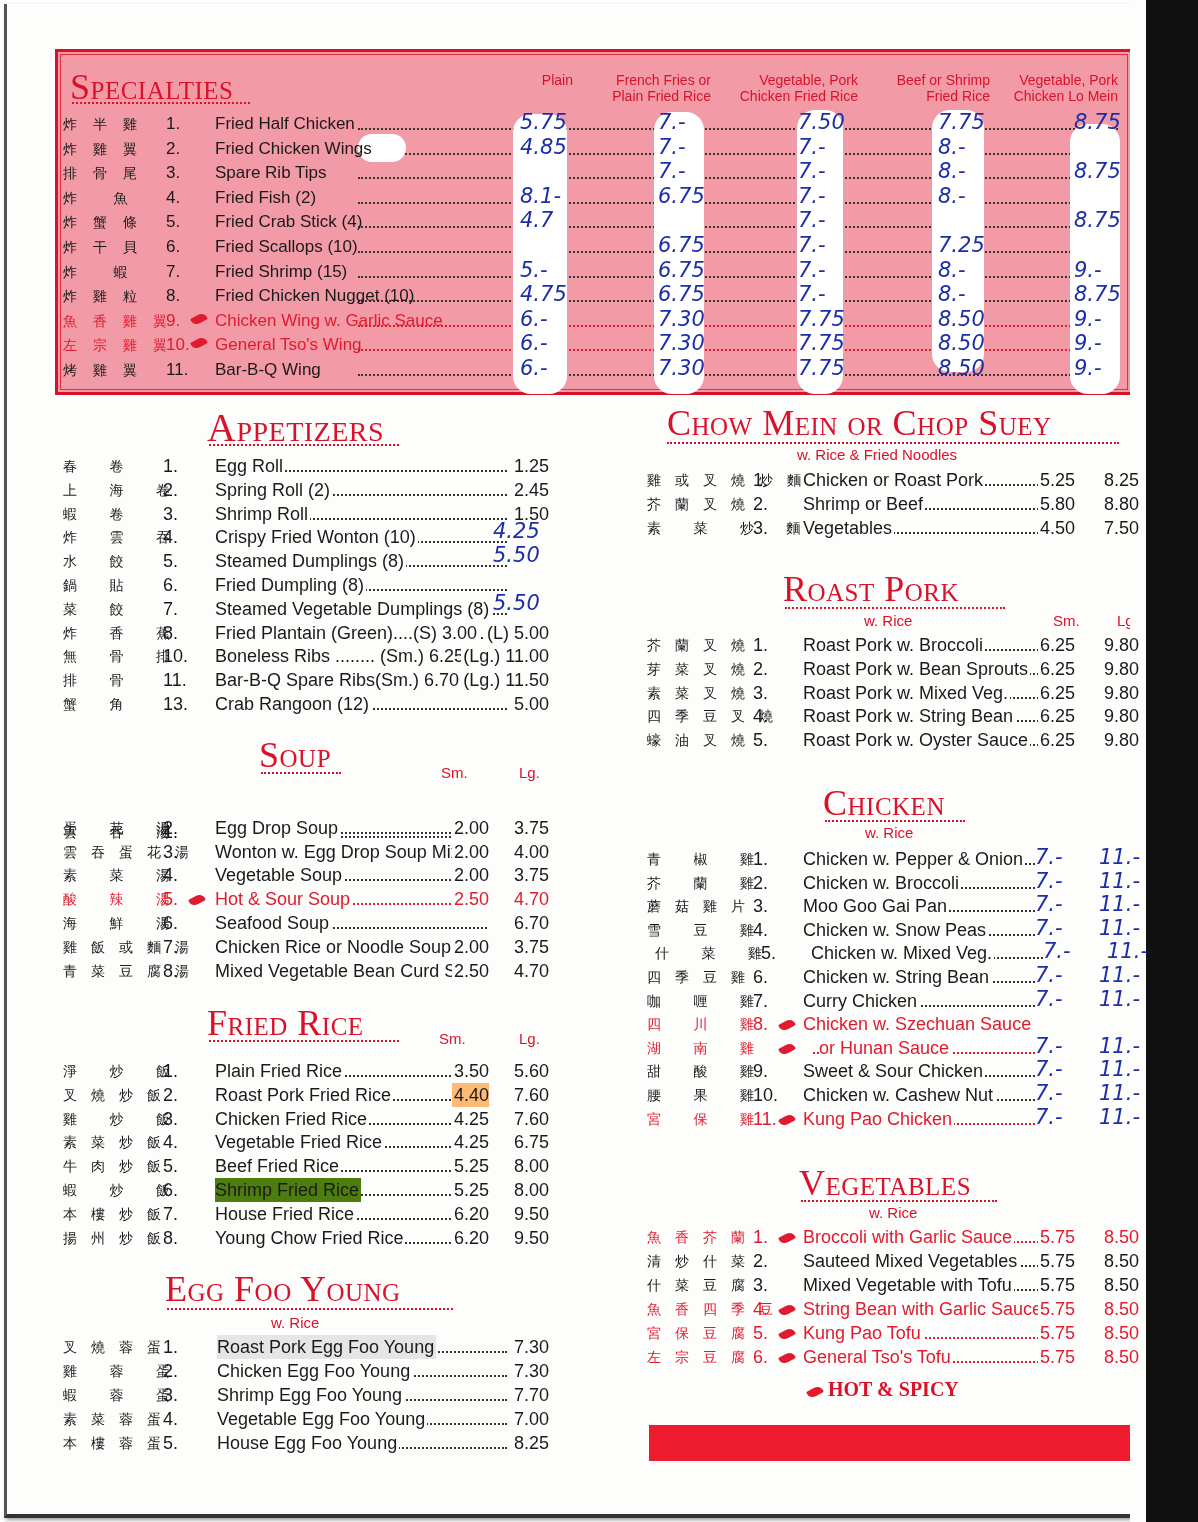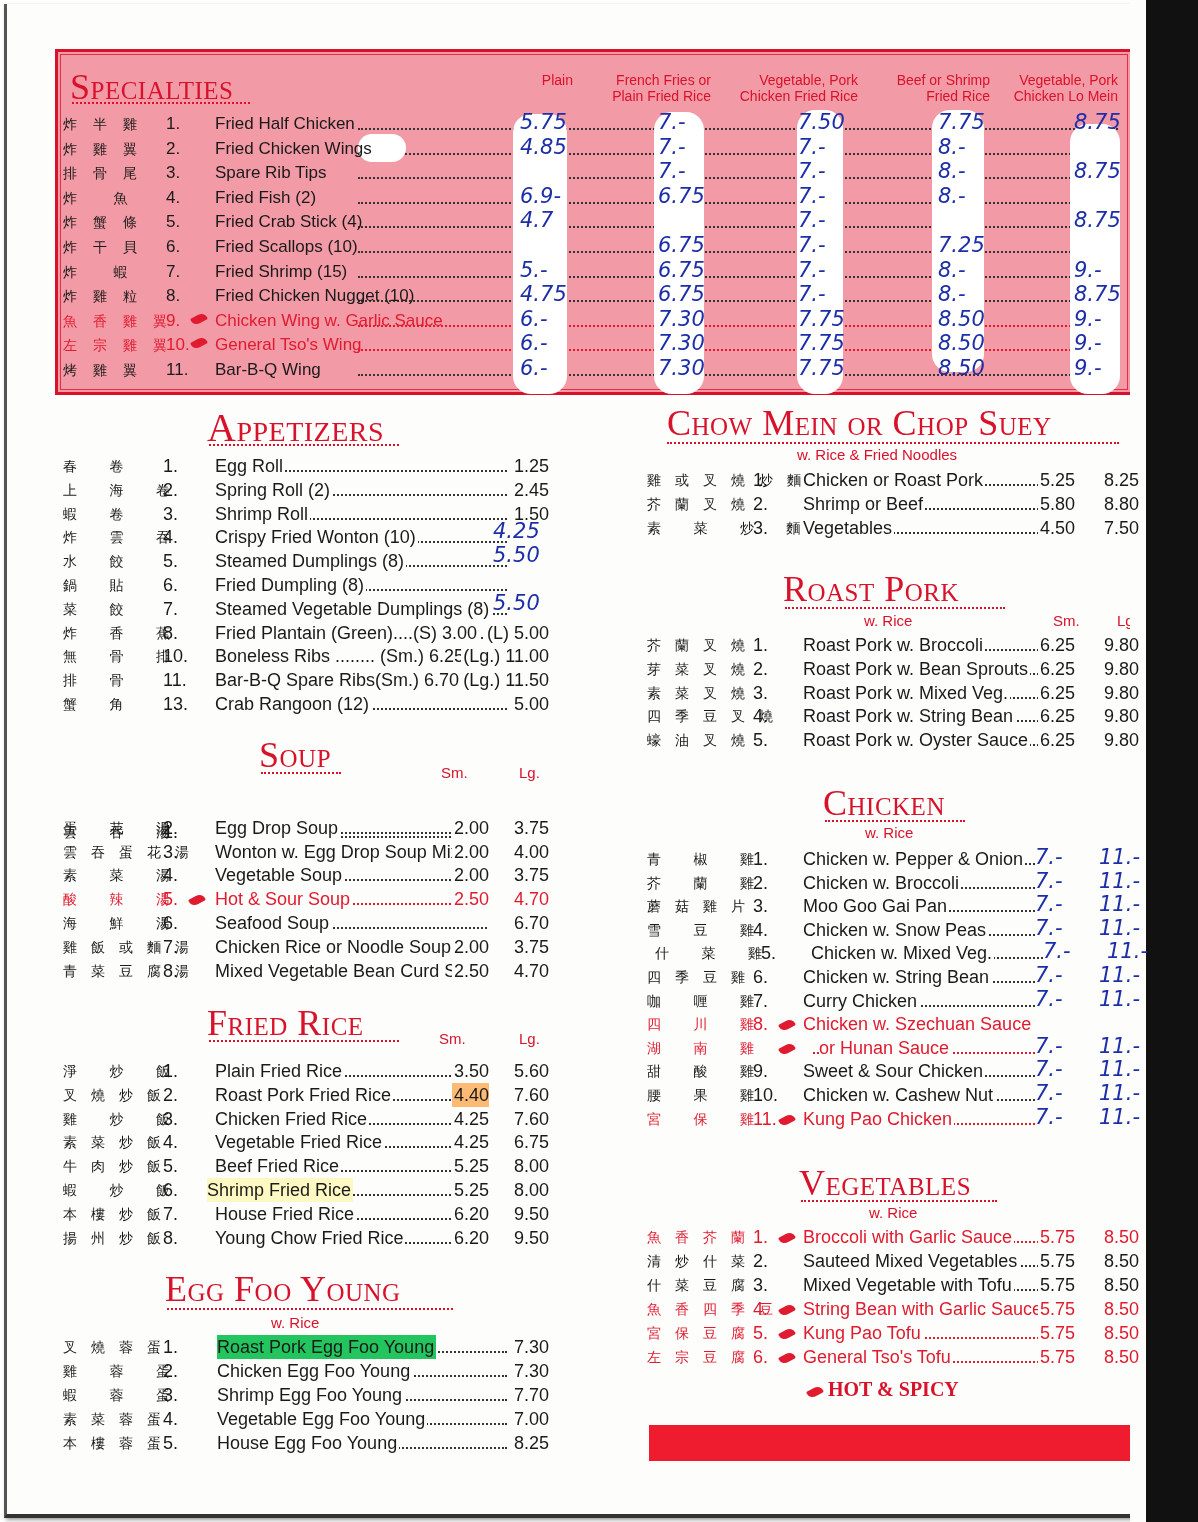--- a/index.html
+++ b/index.html
@@ -102,21 +102,21 @@
           <span class="hand" style="left: 600px; top: -2px; z-index: 2;">7.-</span>
           <span class="hand" style="left: 740px; top: -2px; z-index: 2;">7.-</span>
           <span class="hand" style="left: 880px; top: -2px; z-index: 2;">8.-</span>
           <span class="hand" style="left: 1016px; top: -2px; z-index: 2;">8.75</span>
         </div>
         <div class="spec-row" style="top: 133.8px;">
           <span class="zh" style="z-index: 2;">炸 魚</span>
           <span class="num" style="z-index: 2;">4.</span>
           <span class="name" style="z-index: 2;">Fried Fish (2)</span>
           <span class="dots" style="left: 300px; width: 760px; z-index: 0;"></span>
-          <span class="hand" style="left: 462px; top: -2px; z-index: 2;">6.9-</span>
+          <span class="hand" style="left: 462px; top: -2px; z-index: 2;">8.1-</span>
           <span class="hand" style="left: 600px; top: -2px; z-index: 2;">6.75</span>
           <span class="hand" style="left: 740px; top: -2px; z-index: 2;">7.-</span>
           <span class="hand" style="left: 880px; top: -2px; z-index: 2;">8.-</span>
         </div>
         <div class="spec-row" style="top: 158.4px;">
           <span class="zh" style="z-index: 2;">炸蟹條</span>
           <span class="num" style="z-index: 2;">5.</span>
           <span class="name" style="z-index: 2;">Fried Crab Stick (4)</span>
           <span class="dots" style="left: 300px; width: 760px; z-index: 0;"></span>
           <span class="hand" style="left: 462px; top: -2px; z-index: 2;">4.7</span>
@@ -390,21 +390,21 @@
           <span class="zh">牛肉炒飯</span>
           <span class="num" style="left: 100px;">5.</span>
           <span class="name" style="left: 152px; background: rgb(253, 253, 251); z-index: 1; padding-right: 2px;">Beef Fried Rice</span>
           <span class="dots" style="left: 162px; width: 262px;"></span>
           <span class="p1" style="right: 64px; background: rgb(253, 253, 251); z-index: 1; padding-left: 2px;">5.25</span>
           <span class="p2" style="right: 4px; background: rgb(253, 253, 251); z-index: 1; padding-left: 2px;">8.00</span>
         </div>
         <div class="row" style="left: 56px; top: 1174px; width: 490px;">
           <span class="zh">蝦 炒 飯</span>
           <span class="num" style="left: 100px;">6.</span>
-          <span class="name" style="left: 144px; background: #fef9c3; z-index: 1; padding-right: 2px;">Shrimp Fried Rice</span>
+          <span class="name" style="left: 152px; background: #4d7c0f; z-index: 1; padding-right: 2px;">Shrimp Fried Rice</span>
           <span class="dots" style="left: 162px; width: 262px;"></span>
           <span class="p1" style="right: 64px; background: rgb(253, 253, 251); z-index: 1; padding-left: 2px;">5.25</span>
           <span class="p2" style="right: 4px; background: rgb(253, 253, 251); z-index: 1; padding-left: 2px;">8.00</span>
         </div>
         <div class="row" style="left: 56px; top: 1197.8px; width: 490px;">
           <span class="zh">本樓炒飯</span>
           <span class="num" style="left: 100px;">7.</span>
           <span class="name" style="left: 152px; background: rgb(253, 253, 251); z-index: 1; padding-right: 2px;">House Fried Rice</span>
           <span class="dots" style="left: 162px; width: 262px;"></span>
           <span class="p1" style="right: 64px; background: rgb(253, 253, 251); z-index: 1; padding-left: 2px;">6.20</span>
@@ -422,21 +422,21 @@
   </div>
 
   <div class="section">
     <div class="sec-title" style="left:158px;top:1264px;font-variant:small-caps;font-size:36px;">Egg Foo Young</div>
     <div class="dotline" style="position:absolute;left:160px;top:1304px;width:286px;"></div>
     <div class="subhead" style="left:264px;top:1310px;">w. Rice</div>
     <div id="efy-rows">
         <div class="row" style="left: 56px; top: 1331px; width: 490px;">
           <span class="zh">叉燒蓉蛋</span>
           <span class="num" style="left: 100px;">1.</span>
-          <span class="name" style="left: 154px; background: #22c55e; z-index: 1; padding-right: 2px;">Roast Pork Egg Foo Young</span>
+          <span class="name" style="left: 154px; background: #e5e5e5; z-index: 1; padding-right: 2px;">Roast Pork Egg Foo Young</span>
           <span class="dots" style="left: 164px; width: 280px;"></span>
           <span class="p1" style="right: 4px; background: rgb(253, 253, 251); z-index: 1; padding-left: 2px;">7.30</span>
         </div>
         <div class="row" style="left: 56px; top: 1355px; width: 490px;">
           <span class="zh">雞 蓉 蛋</span>
           <span class="num" style="left: 100px;">2.</span>
           <span class="name" style="left: 154px; background: rgb(253, 253, 251); z-index: 1; padding-right: 2px;">Chicken Egg Foo Young</span>
           <span class="dots" style="left: 164px; width: 280px;"></span>
           <span class="p1" style="right: 4px; background: rgb(253, 253, 251); z-index: 1; padding-left: 2px;">7.30</span>
         </div>

